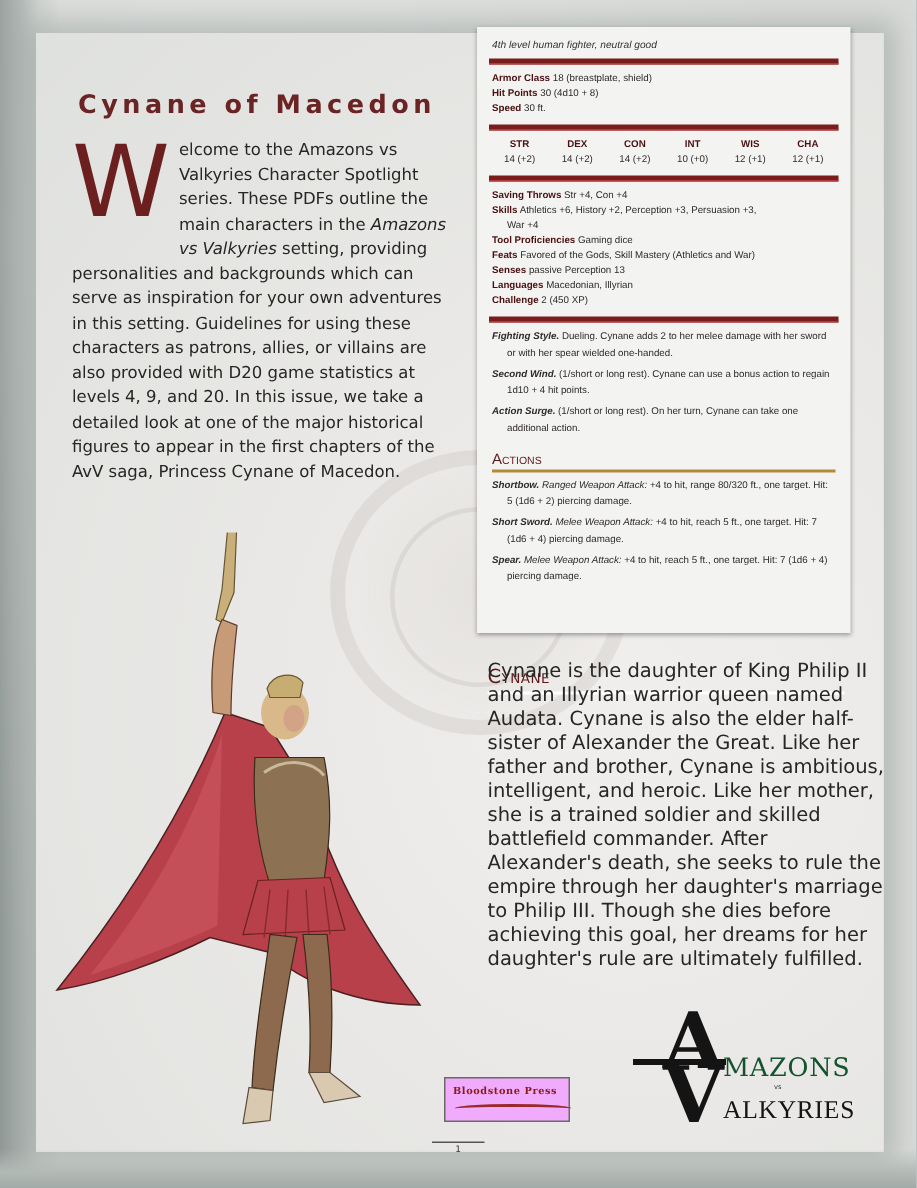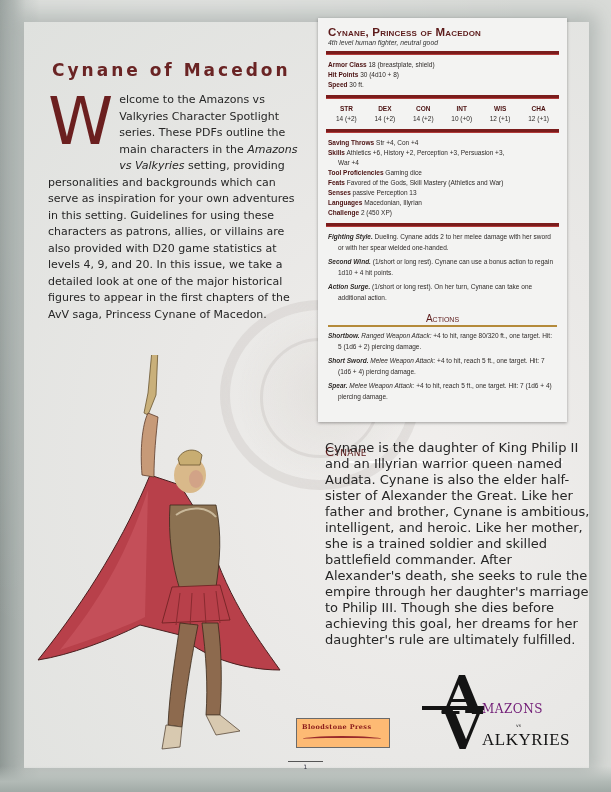--- a/index.html
+++ b/index.html
@@ -80,59 +80,59 @@
   .sb-line { font-size: 6.5px; line-height: 10px; }
   .sb-line b { color: #4a1010; }
   .sb-abilities { display: flex; justify-content: space-between; padding: 0 8px; }
   .sb-ab { text-align: center; font-size: 6.5px; line-height: 10px; }
   .sb-ab .k { font-weight: bold; color: #4a1010; }
   .sb-indent { padding-left: 10px; }
   .sb-trait { font-size: 6.5px; line-height: 10.5px; margin: 2px 0 4px 0; padding-left: 10px; text-indent: -10px; }
   .sb-trait b { font-style: italic; }
   .sb-actions-h {
     font-size: 10px; color: #5c1a1a; font-variant: small-caps; margin-top: 10px;
-    border-bottom: 2px solid #b48a3a; padding-bottom: 1px; margin-bottom: 4px; text-align: center;
+    border-bottom: 2px solid #b48a3a; padding-bottom: 1px; margin-bottom: 4px;
   }
 
   
   .cy-heading {
     position: absolute; left: 325px; top: 444px; width: 238px;
     font-family: "DejaVu Sans", sans-serif;
     font-size: 13px; color: #5a1818; font-variant: small-caps; letter-spacing: 0.3px;
     border-bottom: 2px solid #ffffff; padding-bottom: 2px;
   }
   .cy-body {
     position: absolute; left: 325px; top: 440px; width: 265px;
     font-size: 13px; line-height: 16px; color: #262626;
   }
 
   
   .illus { position: absolute; left: 30px; top: 355px; width: 260px; height: 420px; }
 
   
   .publisher-logo {
-    position: absolute; left: 296px; top: 718px; width: 94px; height: 30px;
-    background: #fdba74; border: 1px solid #6a6a6a;
+    position: absolute; left: 296px; top: 718px; width: 84px; height: 30px;
+    background: #f0abfc; border: 1px solid #6a6a6a;
   }
   .publisher-logo .pl-text {
     position: absolute; left: 5px; top: 4px; font-size: 6.5px; font-weight: bold;
     color: #8a1a1a; letter-spacing: 0.4px; font-family: "DejaVu Serif", serif;
   }
   .publisher-logo .pl-swoosh {
     position: absolute; left: 6px; top: 17px; width: 78px; height: 6px;
     border-top: 2px solid #9a2a2a; border-radius: 50% 50% 0 0;
   }
   .avv-logo { position: absolute; left: 420px; top: 670px; width: 160px; height: 95px; }
   .avv-a, .avv-v {
     position: absolute; font-family: "DejaVu Serif", serif; font-weight: bold; color: #141414;
   }
   .avv-a { left: 22px; top: -6px; font-size: 52px; }
   .avv-v { left: 22px; top: 30px; font-size: 52px; }
   .avv-bar { position: absolute; left: 2px; top: 36px; width: 62px; height: 4px; background:#141414; }
-  .avv-word1 { position: absolute; left: 62px; top: 32px; font-family: "DejaVu Serif", serif; font-size: 12px; color: #701a75; letter-spacing: 0.5px; }
+  .avv-word1 { position: absolute; left: 62px; top: 32px; font-family: "DejaVu Serif", serif; font-size: 17px; color: #14532d; letter-spacing: 0.5px; }
   .avv-vs { position: absolute; left: 96px; top: 53px; font-size: 4.5px; color: #333; }
   .avv-word2 { position: absolute; left: 62px; top: 60px; font-family: Liberation Serif, serif; font-size: 17px; color: #141414; letter-spacing: 0.5px; }
 
   .page-num {
     position: absolute; left: 288px; top: 761px; width: 35px;
     border-top: 1.5px solid #555; text-align: center; font-size: 6px; color: #334; padding-top: 1px;
   }
 </style>
 </head>
 <body>
@@ -145,21 +145,20 @@
   <div class="emblem-inner"></div>
 </div>
 
 <div class="page-title">Cynane of Macedon</div>
 
 <div class="intro">
   <span class="dropcap">W</span><span>elcome to the Amazons vs Valkyries Character Spotlight series. These PDFs outline the main characters in the </span><i>Amazons vs Valkyries</i><span> setting, providing personalities and backgrounds which can serve as inspiration for your own adventures in this setting. Guidelines for using these characters as patrons, allies, or villains are also provided with D20 game statistics at levels 4, 9, and 20. In this issue, we take a detailed look at one of the major historical figures to appear in the first chapters of the AvV saga, Princess Cynane of Macedon.</span>
 </div>
 
 <div class="statblock">
-  <div class="sb-name">Cynane, Princess of Macedon</div>
   <div class="sb-sub">4th level human fighter, neutral good</div>
   <div class="sb-rule"></div>
 
   <div class="sb-line"><b>Armor Class</b> <span>18 (breastplate, shield)</span></div>
   <div class="sb-line"><b>Hit Points</b> <span>30 (4d10 + 8)</span></div>
   <div class="sb-line"><b>Speed</b> <span>30 ft.</span></div>
 
   <div class="sb-rule"></div>
   <div class="sb-abilities">
     <div class="sb-ab">

